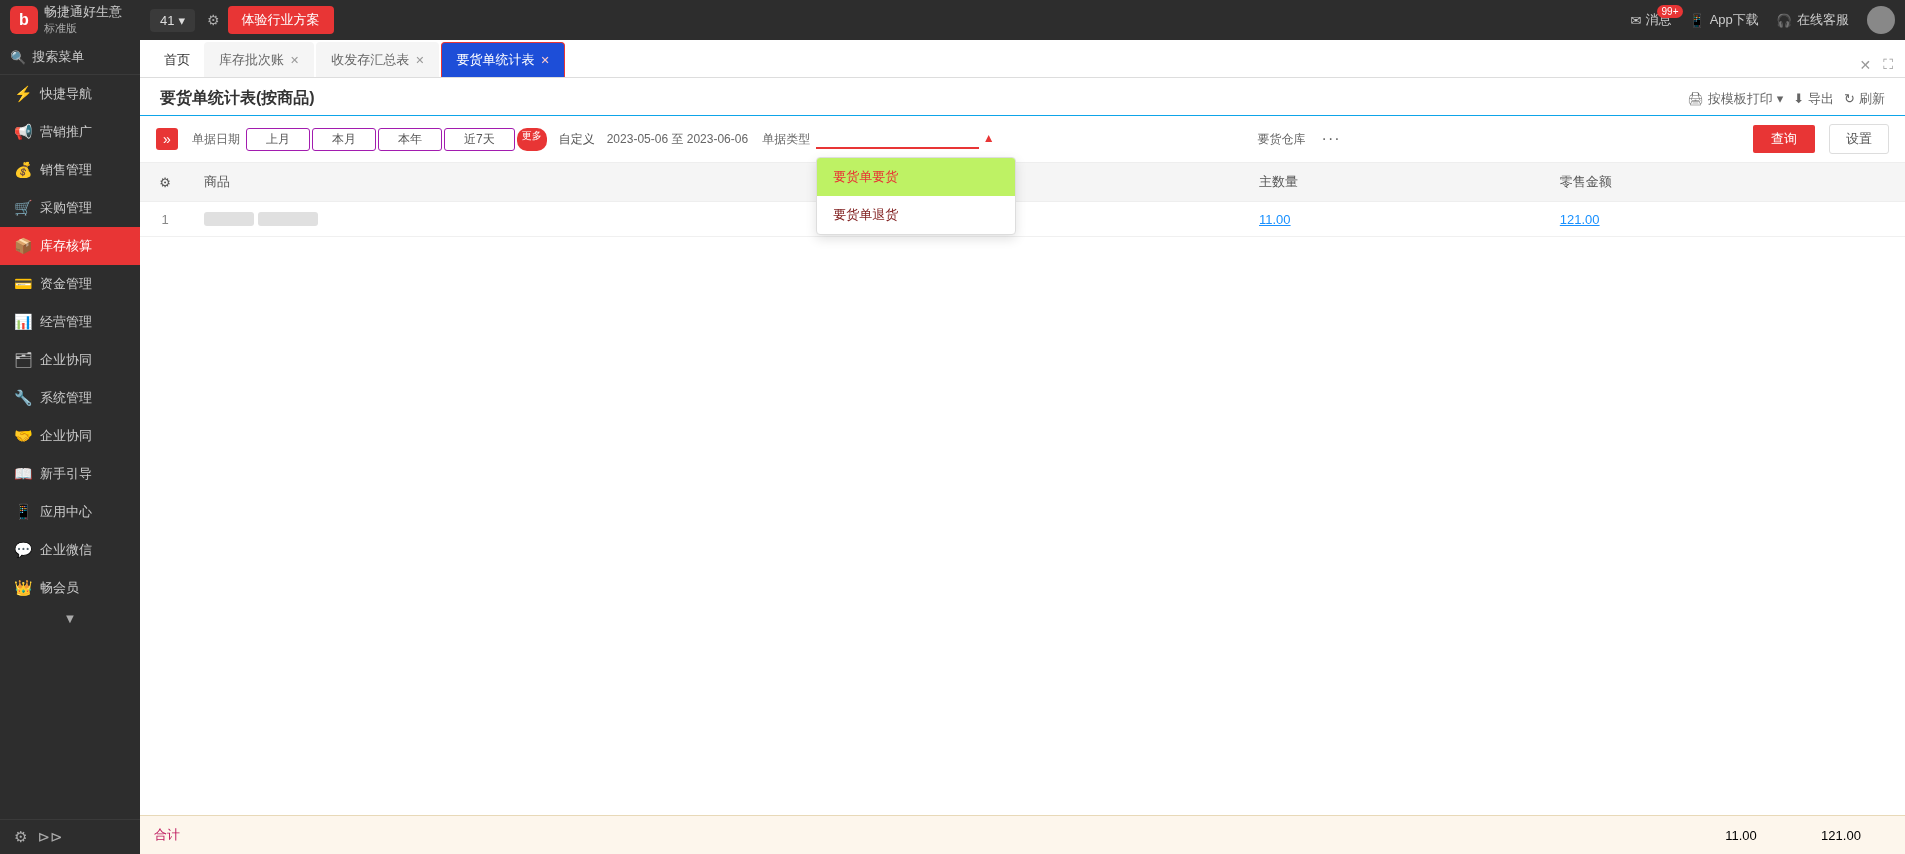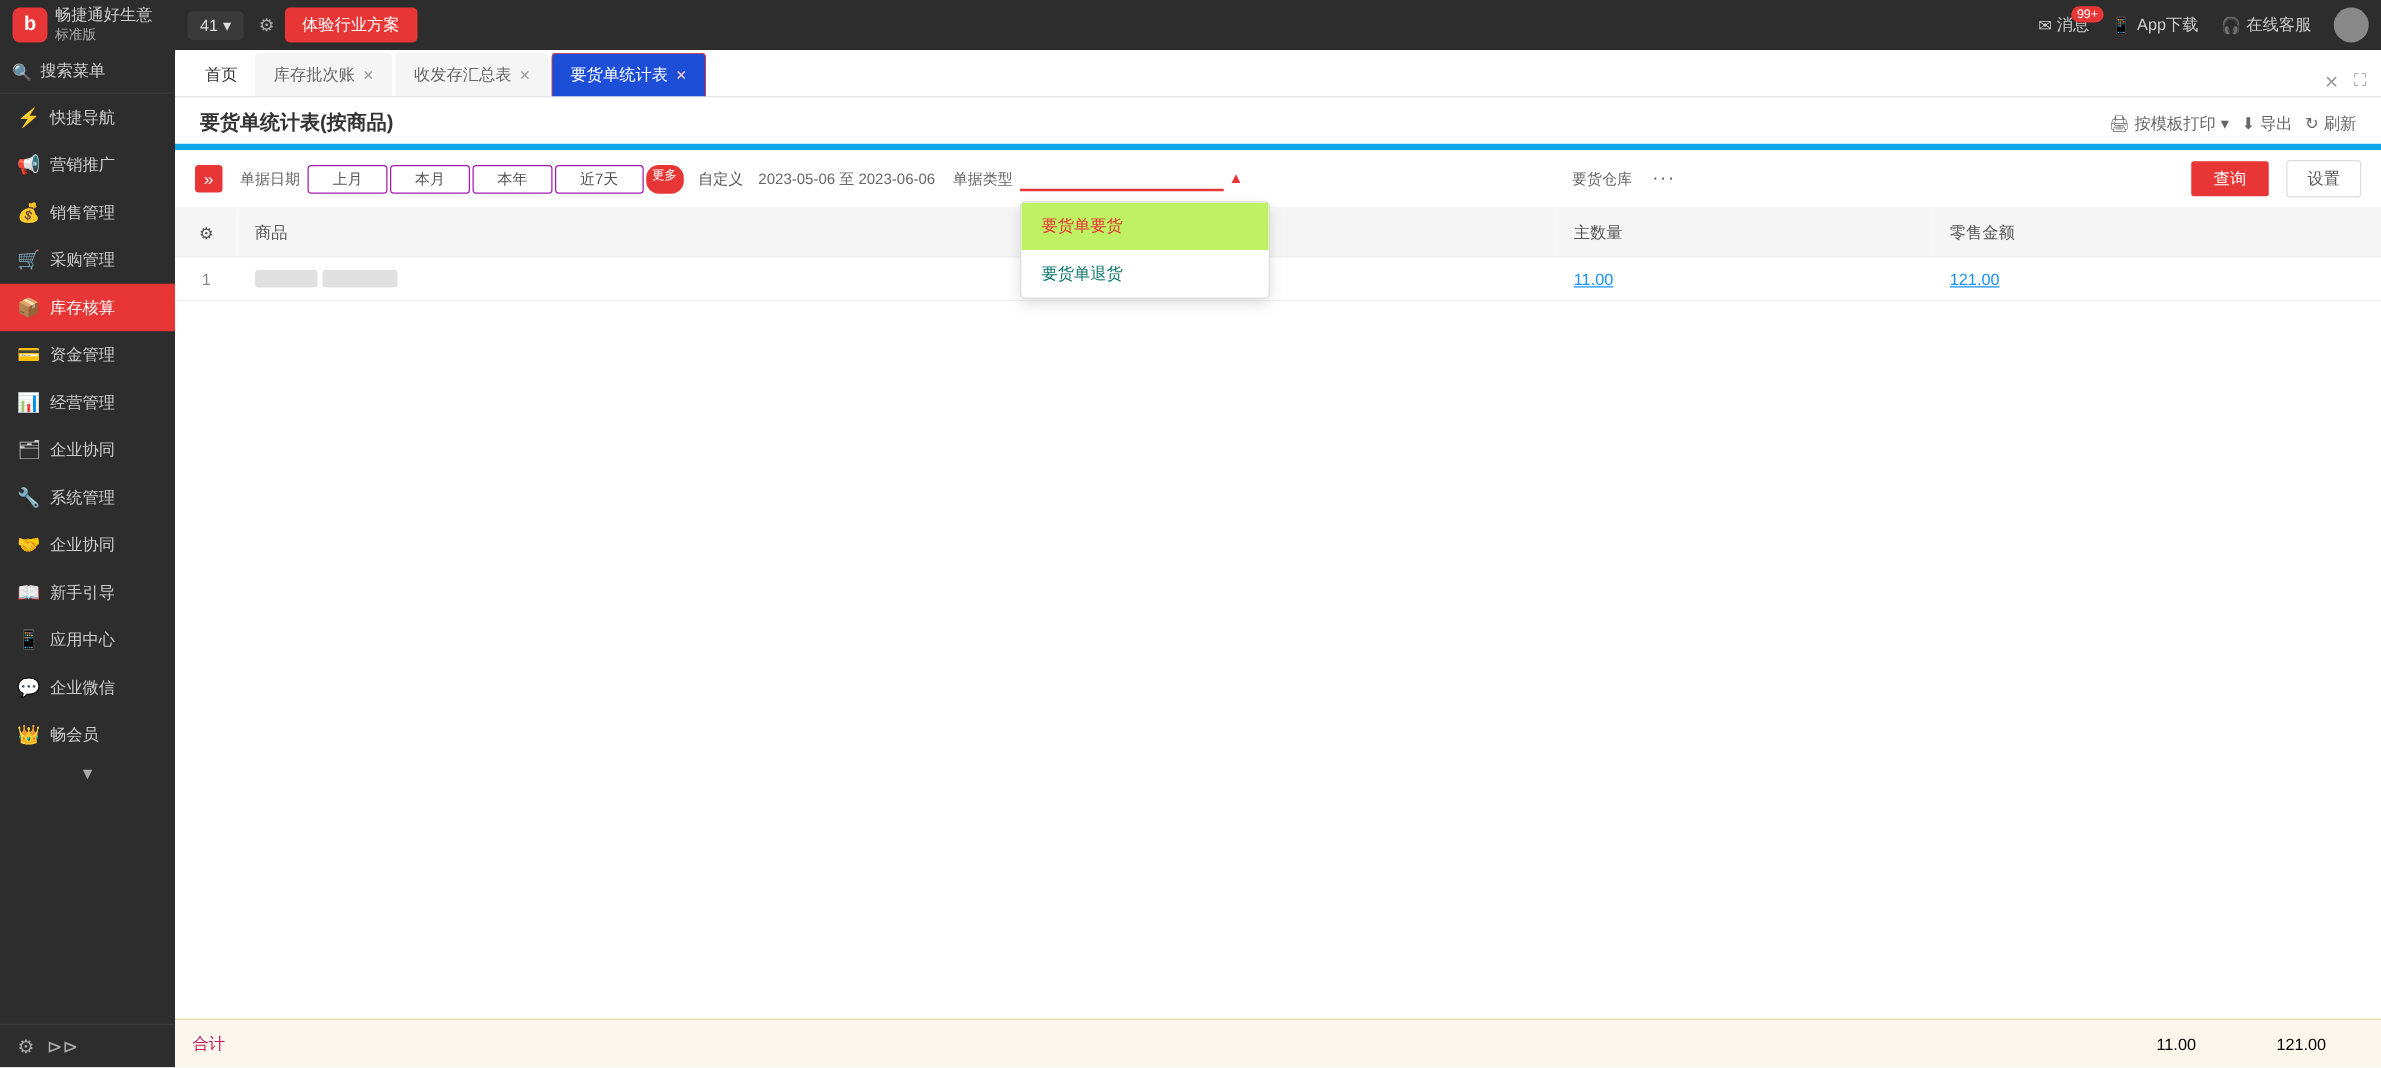--- a/index.html
+++ b/index.html
@@ -98,21 +98,21 @@
     .tab-item.active-red { background: #1d4ed8; color: #fff; border-color: #e83535; }
     .tab-close { font-size: 11px; color: #999; }
     .tab-item.active-red .tab-close { color: #ffcccc; }
     .tab-home { color: #333; font-size: 13px; padding: 8px 14px; cursor: pointer; }
     .tabbar-right { margin-left: auto; display: flex; align-items: center; gap: 4px; padding-right: 8px; }
     .tabbar-icon { font-size: 14px; color: #999; cursor: pointer; padding: 4px; }
 
     
     .page-header {
       padding: 10px 20px 6px; background: #fff;
-      border-bottom: 5px solid #0ea5e9; display: flex; align-items: center; justify-content: space-between;
+      border-bottom: 1px solid #0ea5e9; display: flex; align-items: center; justify-content: space-between;
     }
     .page-title { font-size: 16px; font-weight: 600; color: #333; }
     .page-actions { display: flex; align-items: center; gap: 10px; }
     .btn-print {
       display: flex; align-items: center; gap: 4px;
       color: #666; cursor: pointer; font-size: 13px;
     }
     .btn-export, .btn-refresh {
       display: flex; align-items: center; gap: 4px;
       color: #666; cursor: pointer; font-size: 13px;
@@ -164,21 +164,21 @@
     
     .dropdown-container { position: relative; flex: 1; }
     .dropdown-menu {
       position: absolute; top: 28px; left: 0; z-index: 999;
       background: #fff; border: 1px solid #ddd; border-radius: 4px;
       box-shadow: 0 4px 12px rgba(0,0,0,0.12); min-width: 200px;
       overflow: hidden;
     }
     .dropdown-item {
       padding: 10px 16px; cursor: pointer; font-size: 13px;
-      color: #0f766e; transition: background 0.15s;
+      color: #7f1d1d; transition: background 0.15s;
     }
     .dropdown-item.selected { background: #bef264; color: #e83535; }
 
     
     .table-area { flex: 1; overflow: auto; background: #fff; }
     .data-table { width: 100%; border-collapse: collapse; }
     .data-table thead tr { background: #f5f5f5; }
     .data-table th {
       padding: 10px 14px; text-align: left; font-weight: 500;
       color: #555; font-size: 13px; border-bottom: 1px solid #eee;

